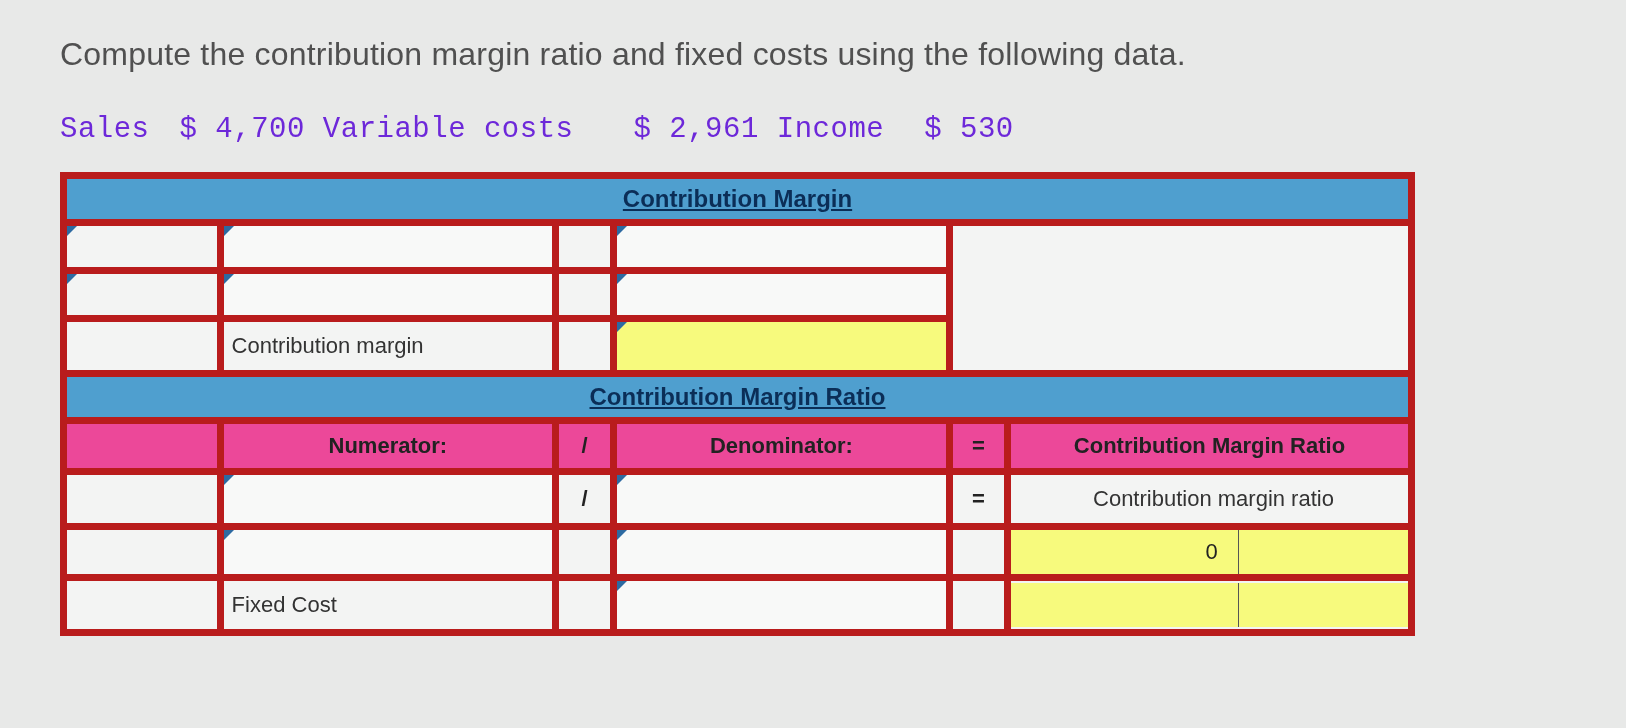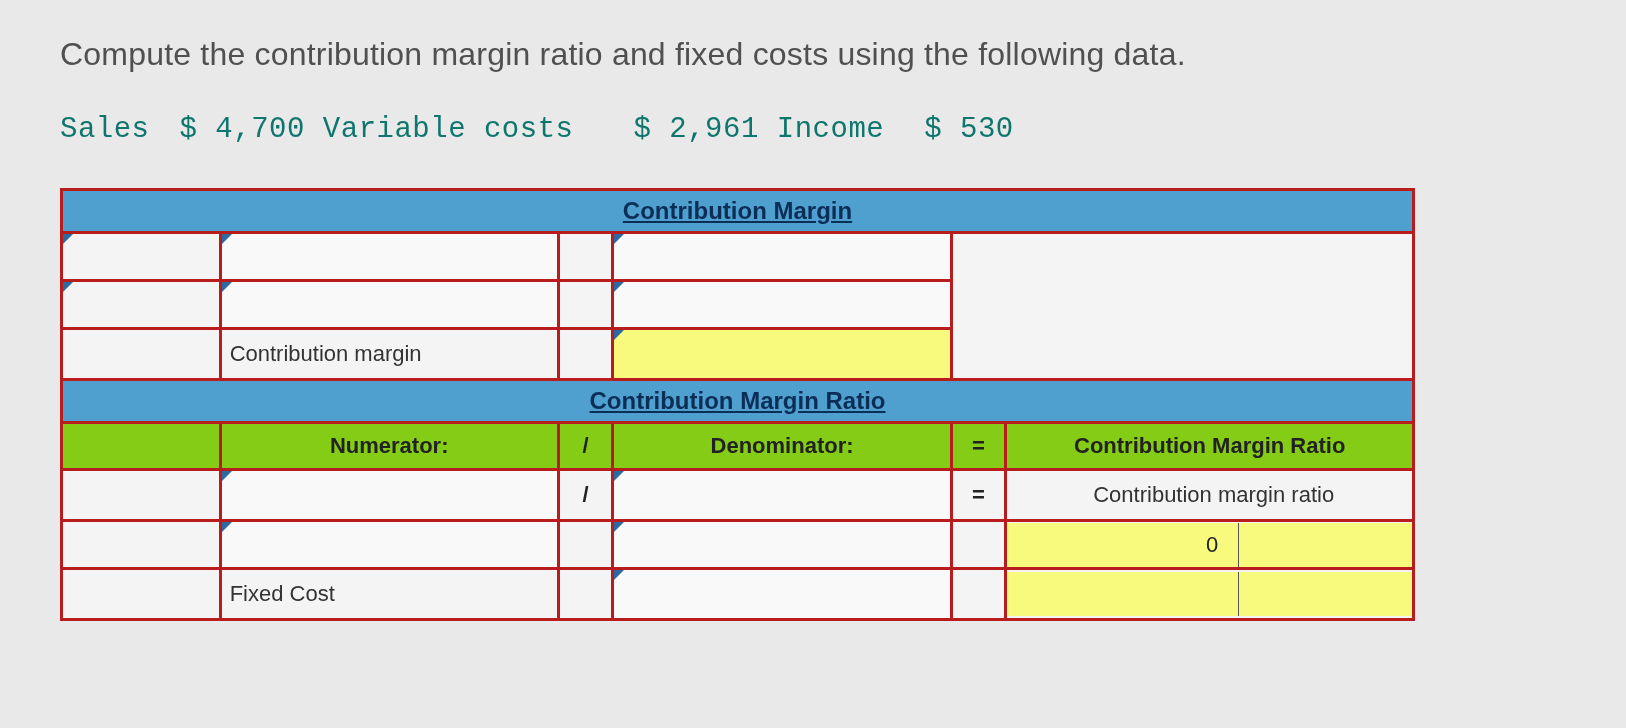--- a/index.html
+++ b/index.html
@@ -16,48 +16,48 @@
   }
   .instruction {
     font-size: 32px;
     color: #505050;
     margin-bottom: 40px;
     letter-spacing: 0.2px;
   }
   .data-line {
     font-family: "Courier New", Courier, monospace;
     font-size: 29px;
-    color: #0f766e;
-    margin-bottom: 42px;
+    color: #6d28d9;
+    margin-bottom: 26px;
     letter-spacing: 0.5px;
   }
   .data-line span.gap { display:inline-block; }
   table.main {
     border-collapse: collapse;
     width: 1355px;
     background: #f3f4f3;
   }
   table.main td, table.main th {
-    border: 3px solid #b91c1c;
+    border: 7px solid #b91c1c;
     padding: 0;
     vertical-align: middle;
   }
   .section-header {
     background: #4f9fcf;
     height: 40px;
     text-align: center;
   }
   .section-header span {
     font-weight: bold;
     font-size: 24px;
     color: #0b2e57;
     text-decoration: underline;
   }
   .sub-header {
-    background: #84cc16;
+    background: #ec4899;
     height: 44px;
     text-align: center;
     font-size: 22px;
     font-weight: bold;
     color: #222;
   }
   .row-label-cell {
     height: 48px;
     font-size: 22px;
     color: #333;

